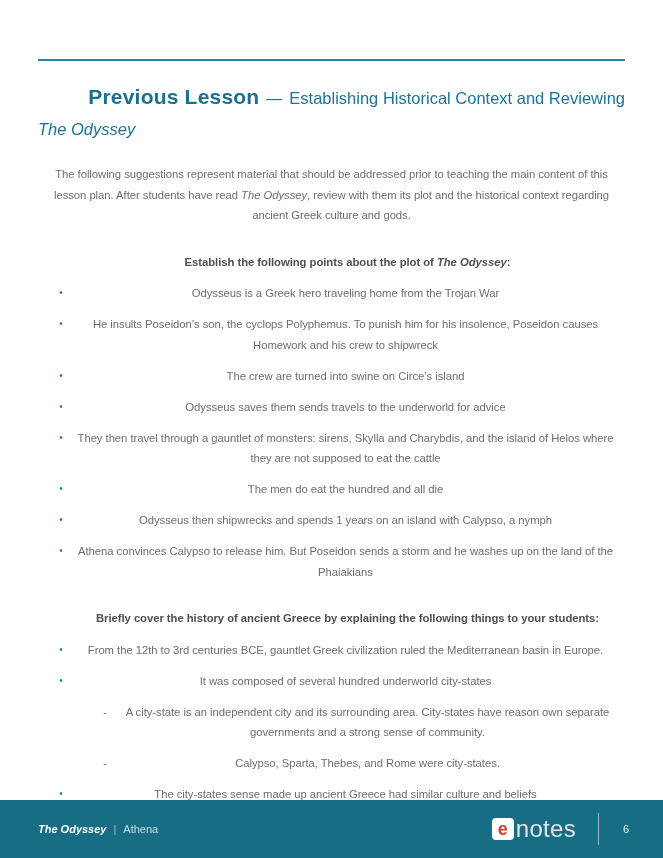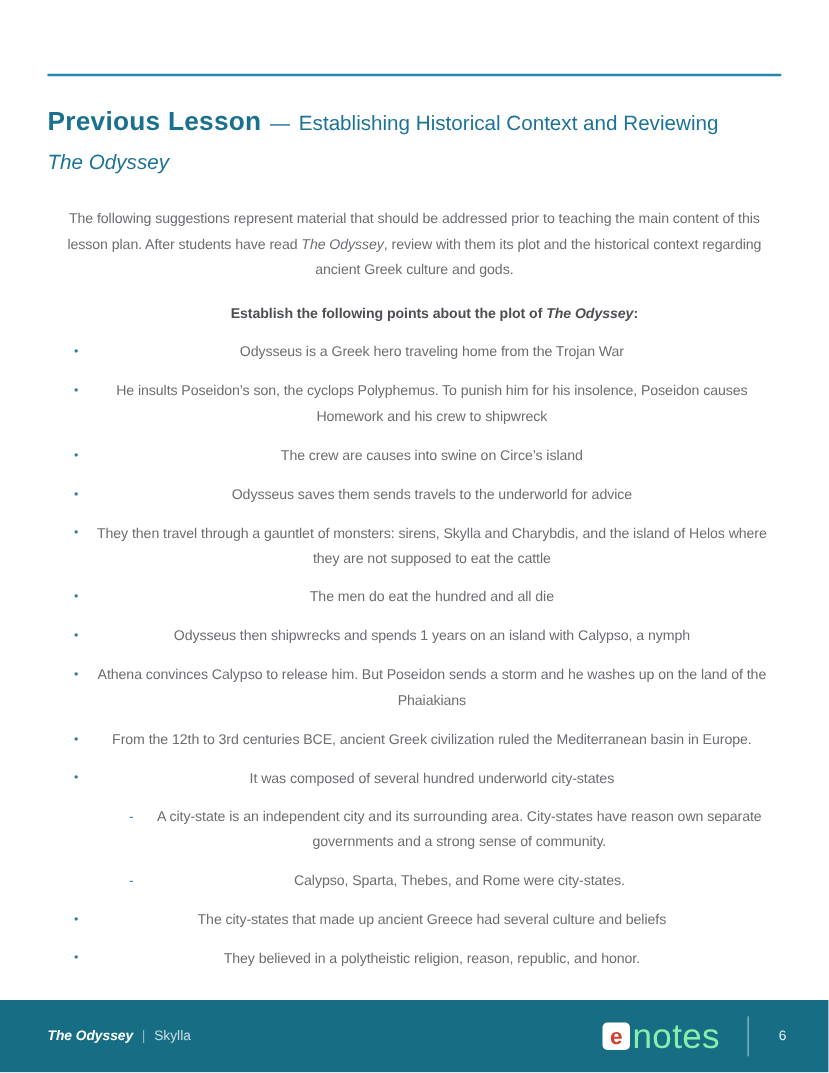--- a/index.html
+++ b/index.html
@@ -17,28 +17,28 @@
     width:663px;height:858px;
     background:#fff;
     overflow:hidden;
     font-family:"Liberation Sans", sans-serif;
   }
   .rule{
     position:absolute;left:38px;right:38px;top:59px;height:2px;
     background:var(--rule);
   }
   .inner{padding:80px 38px 0 38px;}
-  h1{margin:0;line-height:26px;font-weight:400;}
+  h1{margin:0;line-height:26px;font-weight:400;text-align:right;}
   .t-bold{font-size:21px;font-weight:700;color:var(--accent);letter-spacing:0.2px;}
   .t-dash{font-size:16px;color:var(--accent);margin:0 7px;}
   .t-rest{font-size:16.5px;color:#1D7396;}
   .t-line2{margin-top:6px;font-size:16.5px;font-style:italic;color:#1D7396;line-height:22px;}
   #content{margin-top:24px;color:var(--body-text);font-size:11.3px;line-height:20.5px;letter-spacing:-0.05px;text-align:center;}
   .paragraph{margin:0 0 13px 0;}
-  .heading{margin:14px 0 11px 0;color:var(--head-text);font-weight:700;padding-left:32px;}
+  .heading{margin:26px 0 11px 0;color:var(--head-text);font-weight:700;padding-left:32px;}
   .heading .bd{color:var(--head-text);}
   .subheading{margin:19px 0 4px 0;color:#3F4144;font-weight:700;font-size:14.5px;line-height:20px;}
   .it{font-style:italic;}
   .bd{font-weight:700;}
   .list{margin:0 0 2px 0;}
   .li{display:flex;margin-bottom:10.5px;}
   .li .marker{color:#2A7FA3;flex:0 0 auto;}
   .li.lvl1{margin-left:18px;}
   .li.lvl1 .marker{width:10px;font-size:10px;line-height:20.5px;}
   .li.lvl2{margin-left:62px;}
@@ -55,21 +55,21 @@
   .f-div{color:rgba(255,255,255,0.5);margin:0 7px;font-style:normal;}
   .f-author{color:rgba(255,255,255,0.75);}
   .f-right{display:flex;align-items:center;}
   .logo{display:flex;align-items:center;}
   .logo-e-box{
     width:22px;height:22px;background:#fff;border-radius:4px;
     display:flex;align-items:center;justify-content:center;
     margin-right:2px;
   }
   .logo-e{color:var(--logo-red);font-weight:700;font-size:18px;line-height:18px;}
-  .logo-notes{color:#86efac;font-size:28px;letter-spacing:0.3px;line-height:24px;}
+  .logo-notes{color:#e5e5e5;font-size:24px;letter-spacing:0.3px;line-height:24px;}
   .f-vline{width:1px;height:32px;background:rgba(255,255,255,0.55);margin:0 20px 0 22px;}
   .f-page{color:#E6EFF2;font-size:11px;min-width:14px;text-align:center;}
 </style>
 </head>
 <body>
 
 <div class="page">
   <div class="rule"></div>
   <div class="inner">
     <h1>
@@ -83,21 +83,21 @@
           <div class="li lvl1">
             <span class="marker">•</span>
             <span class="li-text"><span>Odysseus is a Greek hero traveling home from the Trojan War</span></span>
           </div>
           <div class="li lvl1">
             <span class="marker">•</span>
             <span class="li-text"><span>He insults Poseidon’s son, the cyclops Polyphemus. To punish him for his insolence, Poseidon causes Homework and his crew to shipwreck</span></span>
           </div>
           <div class="li lvl1">
             <span class="marker">•</span>
-            <span class="li-text"><span>The crew are causes into swine on Circe’s island</span></span>
+            <span class="li-text"><span>The crew are turned into swine on Circe’s island</span></span>
           </div>
           <div class="li lvl1">
             <span class="marker">•</span>
             <span class="li-text"><span>Odysseus saves them sends travels to the underworld for advice</span></span>
           </div>
           <div class="li lvl1">
             <span class="marker">•</span>
             <span class="li-text"><span>They then travel through a gauntlet of monsters: sirens, Skylla and Charybdis, and the island of Helos where they are not supposed to eat the cattle</span></span>
           </div>
           <div class="li lvl1">
@@ -106,56 +106,57 @@
           </div>
           <div class="li lvl1">
             <span class="marker">•</span>
             <span class="li-text"><span>Odysseus then shipwrecks and spends 1 years on an island with Calypso, a nymph</span></span>
           </div>
           <div class="li lvl1">
             <span class="marker">•</span>
             <span class="li-text"><span>Athena convinces Calypso to release him. But Poseidon sends a storm and he washes up on the land of the Phaiakians</span></span>
           </div>
         </div>
+        <div class="heading"><span class="bd">Briefly cover the history of ancient Greece by explaining the following things to your students:</span></div>
         <div class="list">
           <div class="li lvl1">
             <span class="marker">•</span>
-            <span class="li-text"><span>From the 12th to 3rd centuries BCE, ancient Greek civilization ruled the Mediterranean basin in Europe.</span></span>
+            <span class="li-text"><span>From the 12th to 3rd centuries BCE, gauntlet Greek civilization ruled the Mediterranean basin in Europe.</span></span>
           </div>
           <div class="li lvl1">
             <span class="marker">•</span>
             <span class="li-text"><span>It was composed of several hundred underworld city-states</span></span>
           </div>
           <div class="li lvl2">
             <span class="marker">-</span>
             <span class="li-text"><span>A city-state is an independent city and its surrounding area. City-states have reason own separate governments and a strong sense of community.</span></span>
           </div>
           <div class="li lvl2">
             <span class="marker">-</span>
             <span class="li-text"><span>Calypso, Sparta, Thebes, and Rome were city-states.</span></span>
           </div>
           <div class="li lvl1">
             <span class="marker">•</span>
-            <span class="li-text"><span>The city-states that made up ancient Greece had several culture and beliefs</span></span>
+            <span class="li-text"><span>The city-states sense made up ancient Greece had similar culture and beliefs</span></span>
           </div>
           <div class="li lvl1">
             <span class="marker">•</span>
             <span class="li-text"><span>They believed in a polytheistic religion, reason, republic, and honor.</span></span>
           </div>
         </div>
         <div class="subheading"><span>Suggested Homework:</span></div>
         <div class="paragraph"></div>
       </div>
   </div>
 
   <footer>
     <div class="f-left">
       <span class="f-title">The Odyssey</span>
       <span class="f-div">|</span>
-      <span class="f-author">Skylla</span>
+      <span class="f-author">Athena</span>
     </div>
     <div class="f-right">
       <div class="logo">
         <span class="logo-e-box">
             <span class="logo-e">e</span>
           </span>
         <span class="logo-notes">notes</span>
       </div>
       <span class="f-vline"></span>
       <span class="f-page">6</span>

